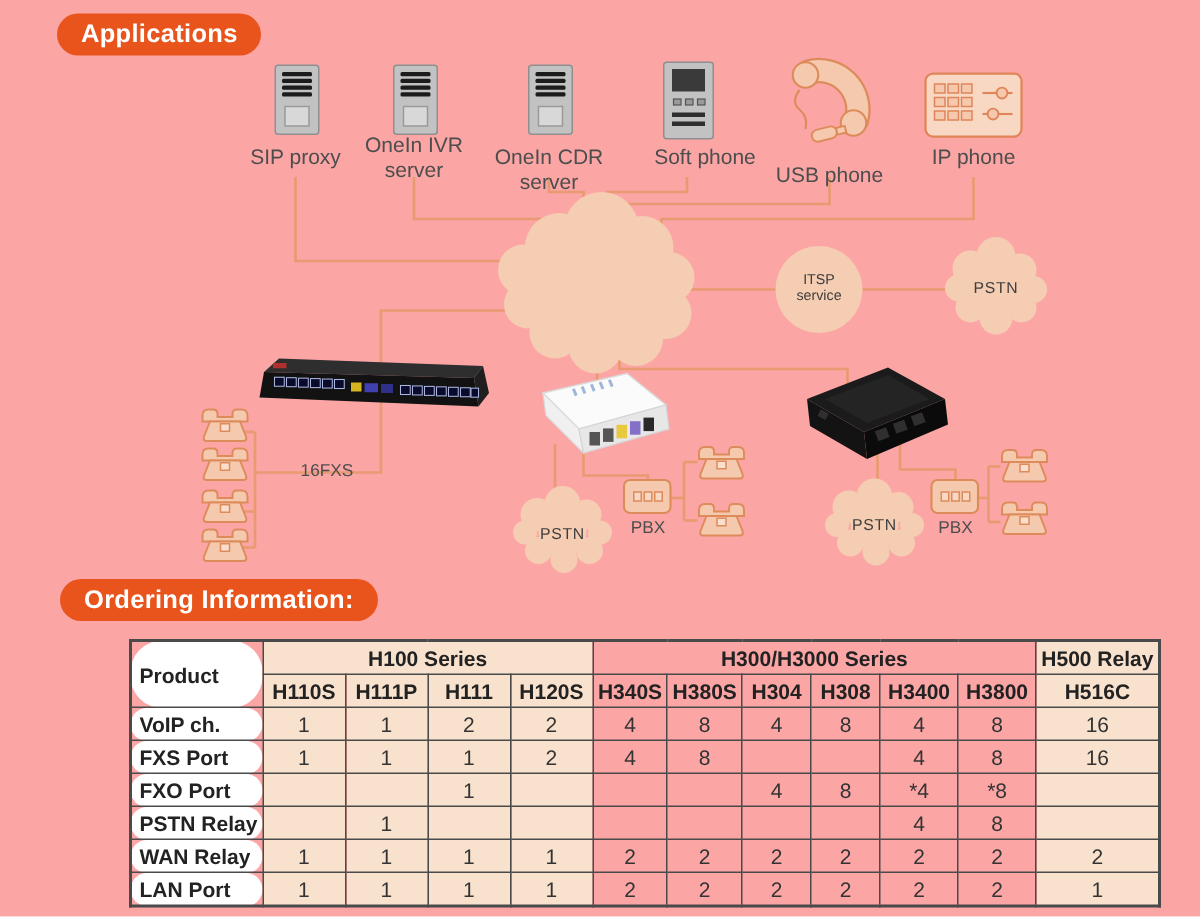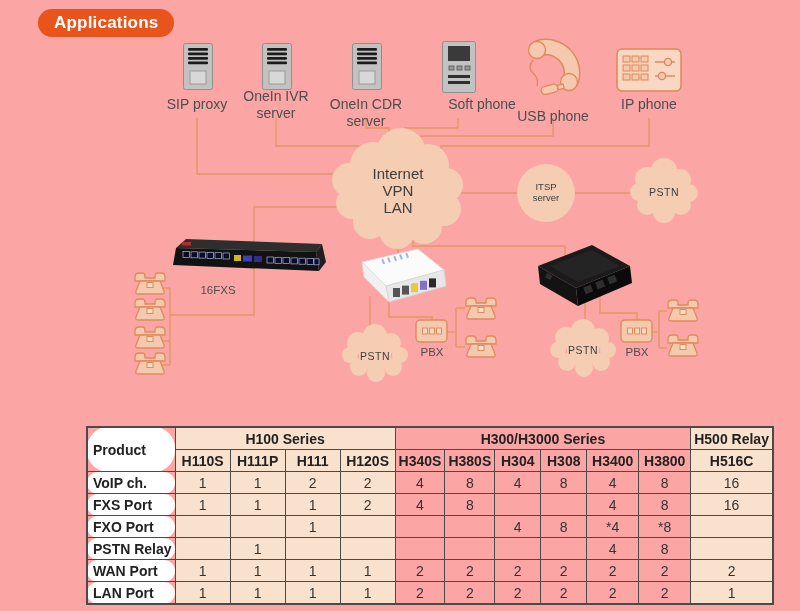--- a/index.html
+++ b/index.html
@@ -128,20 +128,21 @@
         <circle class="cloud-bump" cx="608" cy="350" r="8"></circle>
       <circle class="cloud-bump" cx="601" cy="362" r="9"></circle>
         <circle class="cloud-bump" cx="584" cy="368" r="9"></circle>
       <circle class="cloud-bump" cx="567" cy="362" r="9"></circle>
         <circle class="cloud-bump" cx="558" cy="350" r="8"></circle>
       <circle class="cloud-bump" cx="583" cy="350" r="16"></circle>
     </g>
   </svg>
 
   <div class="badge" style="left:38px;top:9px;">Applications</div>
+  <div class="badge" style="left:40px;top:386px;">Ordering Information:</div>
 
   <svg class="abs" style="left:182px;top:42px;" width="32" height="50">
     <rect x="1.5" y="1.5" width="29" height="46" rx="2" fill="#C2C2C2" stroke="#8F8F8F"></rect>
     <rect x="6" y="6" width="20" height="2.8" rx="1" fill="#1c1c1c"></rect>
       <rect x="6" y="10.5" width="20" height="2.8" rx="1" fill="#1c1c1c"></rect>
     <rect x="6" y="15" width="20" height="2.8" rx="1" fill="#1c1c1c"></rect>
       <rect x="6" y="19.5" width="20" height="2.8" rx="1" fill="#1c1c1c"></rect>
     <rect x="8" y="29" width="16" height="13" fill="#D8D8D8" stroke="#9a9a9a"></rect>
   </svg>
   <svg class="abs" style="left:261px;top:42px;" width="32" height="50">
@@ -197,29 +198,26 @@
     <circle cx="52" cy="14" r="3.6" fill="var(--phone-fill)" stroke="#E0855A" stroke-width="1.3"></circle>
     <line x1="39" y1="28" x2="59" y2="28" stroke="#E0855A" stroke-width="1.4"></line>
     <circle cx="46" cy="28" r="3.6" fill="var(--phone-fill)" stroke="#E0855A" stroke-width="1.3"></circle>
   </svg>
 
   <div class="dev-label" style="left:147px;top:96px;">SIP proxy</div>
   <div class="dev-label" style="left:226px;top:88px;">OneIn IVR
 server</div>
   <div class="dev-label" style="left:316px;top:96px;">OneIn CDR
 server</div>
-  <div class="dev-label" style="left:432px;top:96px;">Soft phone</div>
+  <div class="dev-label" style="left:420px;top:96px;">Soft phone</div>
   <div class="dev-label" style="left:503px;top:108px;">USB phone</div>
   <div class="dev-label" style="left:599px;top:96px;">IP phone</div>
 
-  <div class="cloud-text big" style="left:346px;top:166px;">Internet
-VPN
-LAN</div>
   <div class="cloud-text small" style="left:516px;top:182px;">ITSP
-server</div>
+service</div>
   <div class="cloud-text pstn" style="left:634px;top:186px;">PSTN</div>
   <div class="cloud-text pstn" style="left:345px;top:350px;">PSTN</div>
   <div class="cloud-text pstn" style="left:553px;top:344px;">PSTN</div>
 
   <svg class="abs" style="left:170px;top:233px;" width="165" height="48">
     <polygon points="16,6 152,11 146,19 6,15" fill="#2E2E2E"></polygon>
     <polygon points="6,15 146,19 149,38 3,32" fill="#121212"></polygon>
     <polygon points="152,11 146,19 149,38 156,29" fill="#1f1f1f"></polygon>
     <rect x="12" y="9" width="9" height="3.5" fill="#B03030"></rect>
     <g fill="#0a0a2a" stroke="#aab6e0" stroke-width="0.7">
@@ -322,21 +320,21 @@
         <rect x="14.5" y="9" width="5" height="6" fill="#F8D8C2" stroke="var(--phone-stroke)" stroke-width="1"></rect>
         <rect x="21.5" y="9" width="5" height="6" fill="#F8D8C2" stroke="var(--phone-stroke)" stroke-width="1"></rect>
       </svg></div>
   <div class="abs pbx-icon" style="left:620px;top:319px;"><svg width="34" height="26">
         <rect x="1" y="1" width="31" height="22" rx="4" fill="var(--phone-fill)" stroke="var(--phone-stroke)" stroke-width="1.4"></rect>
         <rect x="7.5" y="9" width="5" height="6" fill="#F8D8C2" stroke="var(--phone-stroke)" stroke-width="1"></rect>
         <rect x="14.5" y="9" width="5" height="6" fill="#F8D8C2" stroke="var(--phone-stroke)" stroke-width="1"></rect>
         <rect x="21.5" y="9" width="5" height="6" fill="#F8D8C2" stroke="var(--phone-stroke)" stroke-width="1"></rect>
       </svg></div>
 
-  <div class="dev-label" style="left:188px;top:284px;width:60px;font-size:11.5px;">16FXS</div>
+  <div class="dev-label" style="left:188px;top:308px;width:60px;font-size:11.5px;">16FXS</div>
   <div class="dev-label" style="left:412px;top:346px;width:40px;font-size:11.5px;">PBX</div>
   <div class="dev-label" style="left:617px;top:346px;width:40px;font-size:11.5px;">PBX</div>
 
   <table class="ordering">
       <colgroup>
         <col style="width: 78px;">
         <col style="width: 55px;">
         <col style="width: 55px;">
         <col style="width: 55px;">
         <col style="width: 55px;">
@@ -420,21 +418,21 @@
           <td class="hl"></td>
           <td></td>
           <td></td>
           <td></td>
           <td></td>
           <td>4</td>
           <td>8</td>
           <td class="hl"></td>
         </tr>
         <tr>
-          <th class="rowlabel">WAN Port</th>
+          <th class="rowlabel">WAN Relay</th>
           <td class="hl">1</td>
           <td class="hl">1</td>
           <td class="hl">1</td>
           <td class="hl">1</td>
           <td>2</td>
           <td>2</td>
           <td>2</td>
           <td>2</td>
           <td>2</td>
           <td>2</td>

